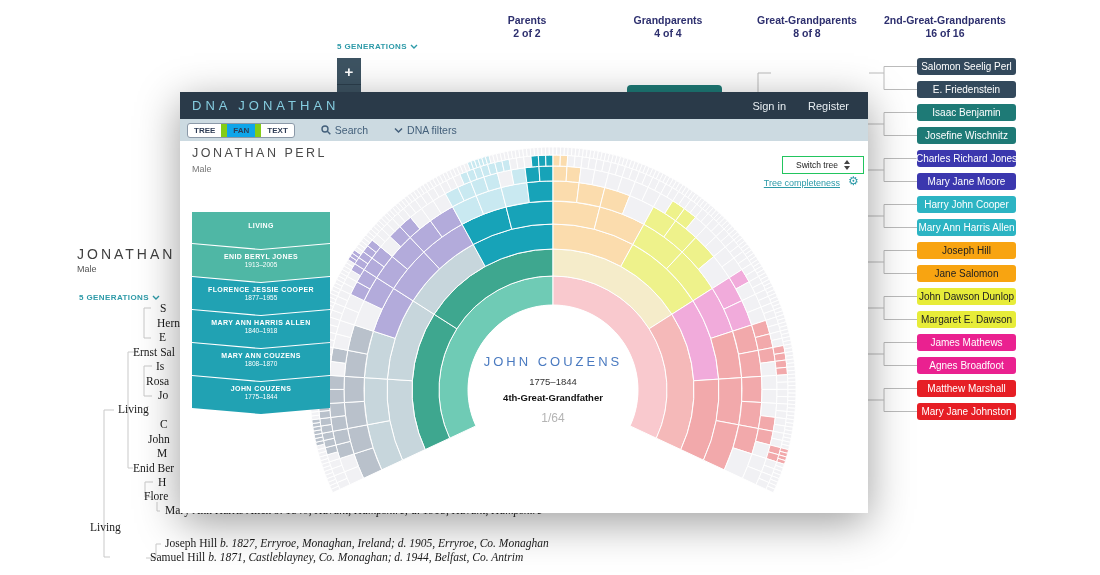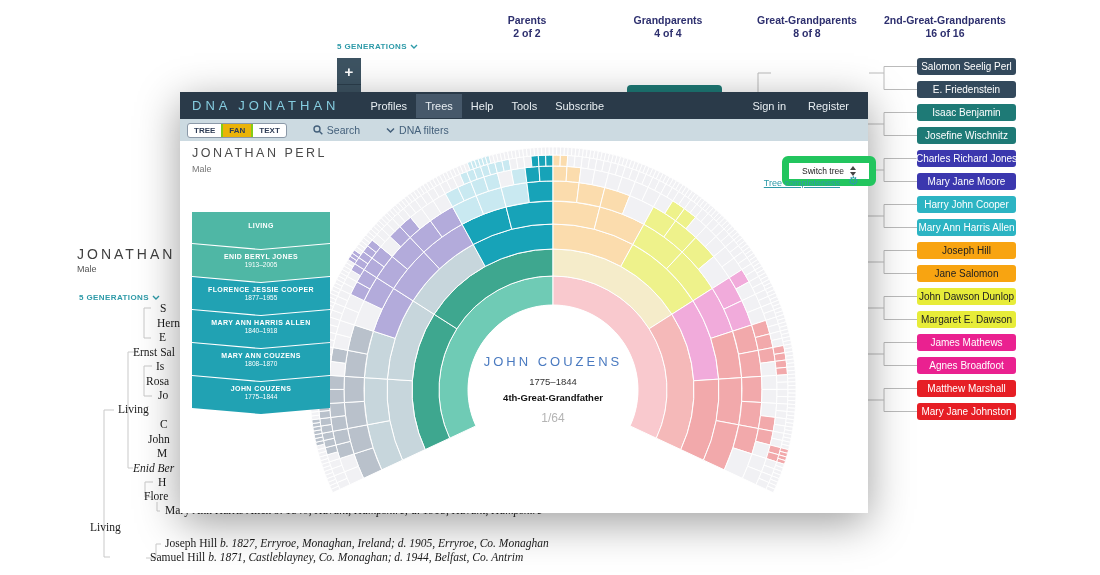--- a/index.html
+++ b/index.html
@@ -29,28 +29,28 @@
          box-shadow:0 10px 40px rgba(0,0,0,.38);}
   #mnav{position:absolute;left:0;top:0;width:100%;height:27px;background:#2a3a49;
         display:flex;align-items:center;color:#e8eef2;}
   #brand{font-size:13px;letter-spacing:4px;color:#85cde0;margin-left:12px;margin-right:22px;white-space:nowrap;}
   .navitem{font-size:11px;padding:6px 9px;cursor:pointer;white-space:nowrap;}
   .navitem.active{background:#46586a;}
   #mnav-right{margin-left:auto;display:flex;gap:4px;margin-right:10px;justify-content:center;}
   #mtoolbar{position:absolute;left:0;top:27px;width:100%;height:22px;background:#ccdae1;
             display:flex;align-items:center;}
   .seg{display:flex;border:1px solid #8b99a8;border-radius:3px;overflow:hidden;background:#fff;margin-left:7px;}
-  .seg span{padding:2px 6px;font-size:8px;font-weight:bold;color:#2e3c55;border-right:2px solid #84cc16;}
+  .seg span{padding:2px 6px;font-size:8px;font-weight:bold;color:#2e3c55;border-right:6px solid #84cc16;}
   .seg span:last-child{border-right:none;}
-  .seg span.active{background:#eab308;}
+  .seg span.active{background:#0ea5e9;}
   .tlink{display:flex;align-items:center;gap:4px;color:#44607b;font-size:10.5px;margin-left:26px;}
   #mtitle{position:absolute;left:12px;top:54px;font-size:12.5px;letter-spacing:2.5px;color:#4a4a4a;}
   #msex{position:absolute;left:12px;top:72px;font-size:9px;color:#777;}
-  #switchtree{position:absolute;left:602px;top:64px;width:80px;height:16px;background:#fff;border:7px solid #22c55e;
-              border-radius:6px;display:flex;align-items:center;justify-content:center;gap:6px;font-size:8.5px;color:#222;}
+  #switchtree{position:absolute;left:602px;top:64px;width:80px;height:16px;background:#fff;border:1px solid #22c55e;
+              border-radius:0;display:flex;align-items:center;justify-content:center;gap:6px;font-size:8.5px;color:#222;}
   .stepper{display:flex;flex-direction:column;gap:2px;}
   .tri-up{width:0;height:0;border-left:3px solid transparent;border-right:3px solid transparent;border-bottom:4px solid #444;}
   .tri-dn{width:0;height:0;border-left:3px solid transparent;border-right:3px solid transparent;border-top:4px solid #444;}
   #completeness{position:absolute;left:540px;top:86px;width:120px;text-align:right;font-size:9px;color:#2d9aa8;
                 text-decoration:underline;}
   #gear{position:absolute;left:668px;top:82px;font-size:12px;color:#2d9aa8;}
   .ancbox{position:absolute;left:12px;width:138px;color:#fff;text-align:center;z-index:3;}
   .ancbox .nm{font-size:7px;font-weight:bold;letter-spacing:.4px;}
   .ancbox .dt{font-size:6.5px;margin-top:1px;}
   #fan{position:absolute;left:0;top:0;z-index:1;}
@@ -176,41 +176,34 @@
         <div class="treeline" style="left: 157px; top: 317px;"><span>Hern</span></div>
         <div class="treeline" style="left: 159px; top: 331px;"><span>E</span></div>
         <div class="treeline" style="left: 133px; top: 346px;"><span>Ernst Sal</span></div>
         <div class="treeline" style="left: 156px; top: 360px;"><span>Is</span></div>
         <div class="treeline" style="left: 146px; top: 375px;"><span>Rosa</span></div>
         <div class="treeline" style="left: 158px; top: 389px;"><span>Jo</span></div>
         <div class="treeline" style="left: 118px; top: 403px;"><span>Living</span></div>
         <div class="treeline" style="left: 160px; top: 418px;"><span>C</span></div>
         <div class="treeline" style="left: 148px; top: 433px;"><span>John</span></div>
         <div class="treeline" style="left: 157px; top: 447px;"><span>M</span></div>
-        <div class="treeline" style="left: 133px; top: 462px; font-style: italic;"><span>Enid Ber</span></div>
+        <div class="treeline" style="left: 133px; top: 462px;"><span>Enid Ber</span></div>
         <div class="treeline" style="left: 158px; top: 476px;"><span>H</span></div>
         <div class="treeline" style="left: 144px; top: 490px;"><span>Flore</span></div>
         <div class="treeline" style="left: 165px; top: 504px;"><span>Mary Ann Harris Allen</span><i> b. 1840, Havant, Hampshire; d. 1918, Havant, Hampshire</i></div>
         <div class="treeline" style="left: 90px; top: 521px;"><span>Living</span></div>
         <div class="treeline" style="left: 165px; top: 537px;"><span>Joseph Hill</span><i> b. 1827, Erryroe, Monaghan, Ireland; d. 1905, Erryroe, Co. Monaghan</i></div>
         <div class="treeline" style="left: 150px; top: 551px;"><span>Samuel Hill</span><i> b. 1871, Castleblayney, Co. Monaghan; d. 1944, Belfast, Co. Antrim</i></div>
       </div>
   </div>
 
   <div id="modal">
 
     <div id="mnav">
       <div id="brand">DNA JONATHAN</div>
-      <div id="navitems" style="display:flex;">
-          <div class="navitem">Profiles</div>
-          <div class="navitem active">Trees</div>
-          <div class="navitem">Help</div>
-          <div class="navitem">Tools</div>
-          <div class="navitem">Subscribe</div>
-        </div>
       <div id="mnav-right">
         <div class="navitem">Sign in</div>
         <div class="navitem">Register</div>
       </div>
     </div>
 
     <div id="mtoolbar">
       <div class="seg" id="viewseg">
           <span>TREE</span>
           <span class="active">FAN</span>

